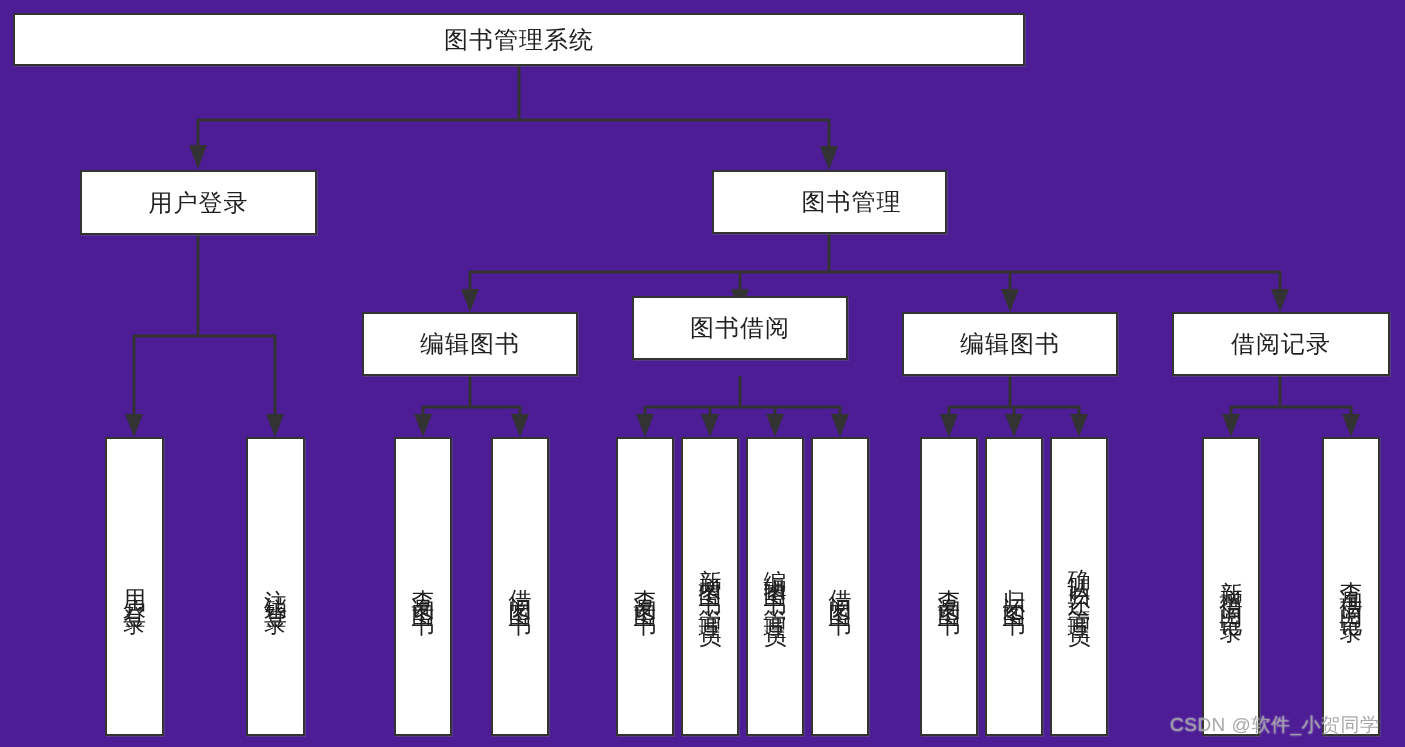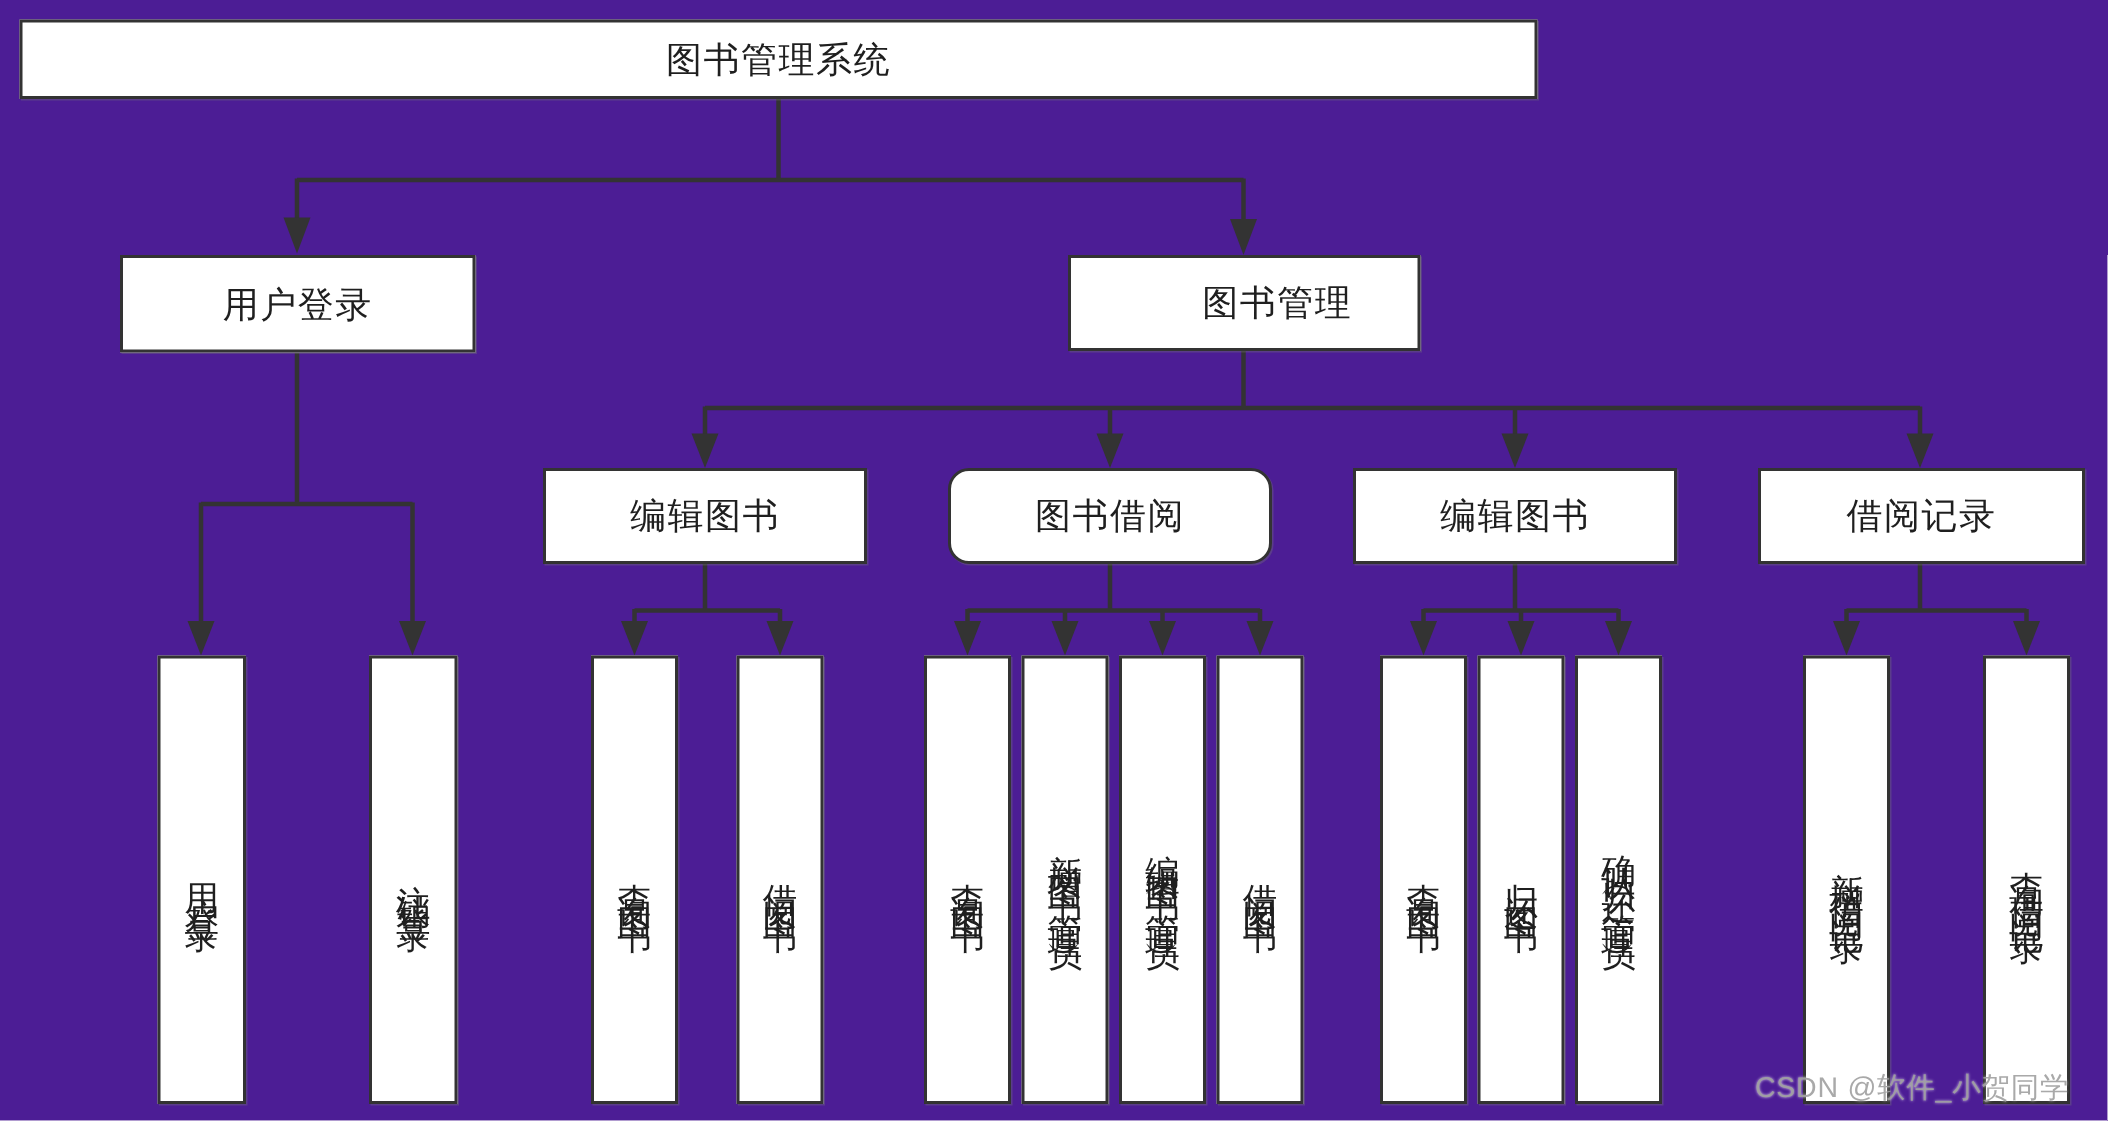--- a/index.html
+++ b/index.html
@@ -114,21 +114,21 @@
       <polygon points="1342,414 1360,414 1351,437"></polygon>
     </g>
   </svg>
 
   <div class="node h-node" style="left:13px; top:13px; width:1012px; height:53px;">图书管理系统</div>
 
   <div class="node h-node" style="left:80px; top:170px; width:237px; height:65px;">用户登录</div>
   <div class="node h-node" style="left:712px; top:170px; width:235px; height:64px;padding-left:44px;">图书管理</div>
 
   <div class="node h-node" style="left:362px; top:312px; width:216px; height:64px;">编辑图书</div>
-  <div class="node h-node" style="left:632px; top:312px; width:216px; height:64px;border-radius:14px;">图书借阅</div>
+  <div class="node h-node" style="left:632px; top:296px; width:216px; height:64px;">图书借阅</div>
   <div class="node h-node" style="left:902px; top:312px; width:216px; height:64px;">编辑图书</div>
   <div class="node h-node" style="left:1172px; top:312px; width:218px; height:64px;">借阅记录</div>
 
   <div class="node v-node" style="left:105px; top:437px; width:59px; height:299px;">
     <span class="vtext">用户登录</span>
   </div>
   <div class="node v-node" style="left:246px; top:437px; width:59px; height:299px;">
     <span class="vtext">注销登录</span>
   </div>
 

